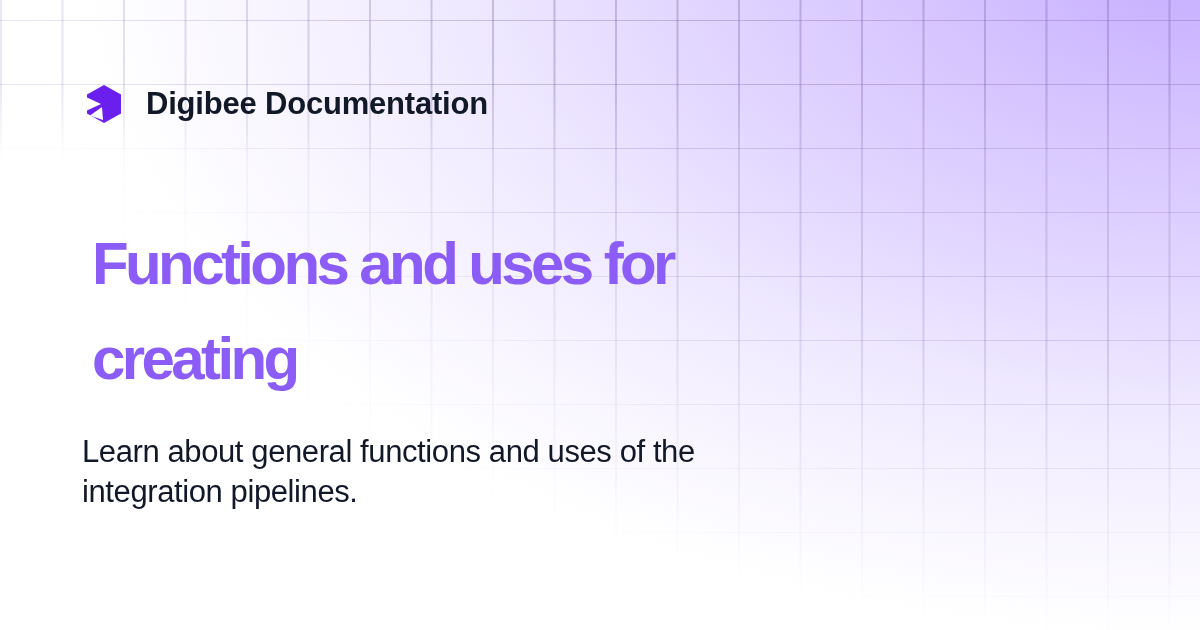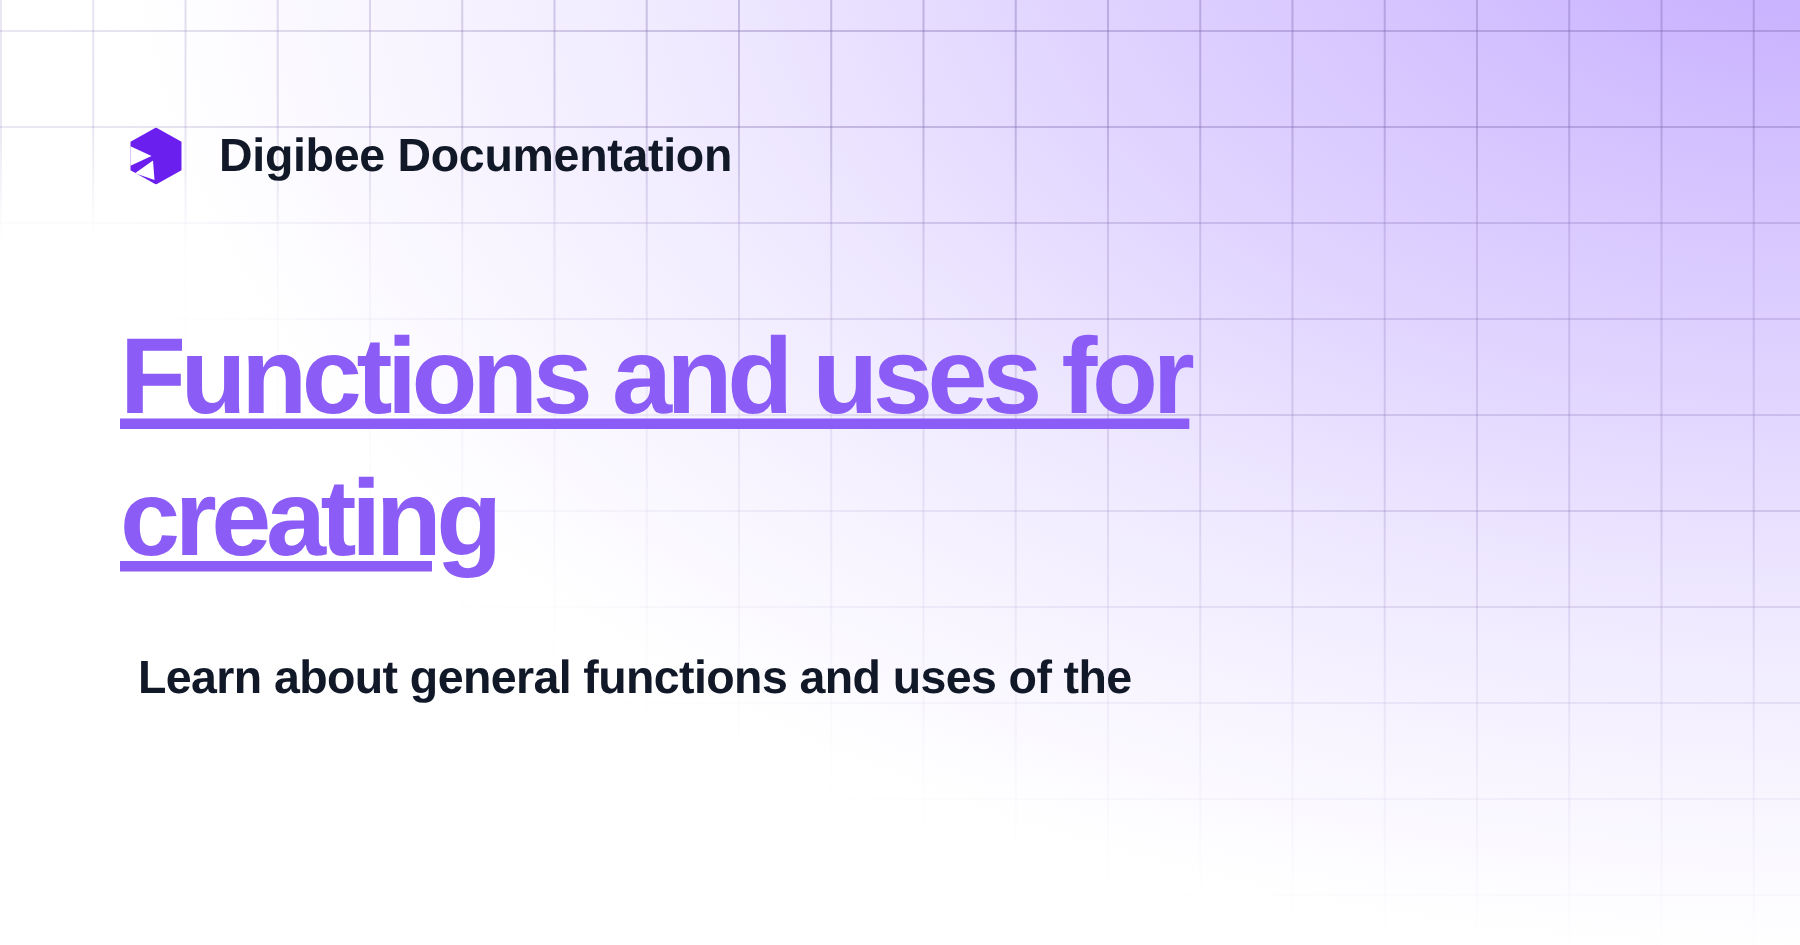--- a/index.html
+++ b/index.html
@@ -68,41 +68,40 @@
       letter-spacing: -0.2px;
       color: #111827;
       line-height: 40px;
       white-space: nowrap;
     }
     .title {
       position: absolute;
       left: 80px;
       top: 204px;
       width: 1000px;
-      margin: 0;
+      margin: 12px;
       font-family: "Liberation Sans", sans-serif;
       font-weight: 700;
-      font-size: 72px;
+      font-size: 60px;
       line-height: 95px;
       letter-spacing: -3.6px;
       color: #8b5cf6;
-      text-decoration: underline;
     }
     .title span {
       display: block;
       white-space: nowrap;
     }
     .description {
       position: absolute;
-      left: 92px;
+      left: 82px;
       top: 432px;
       width: 760px;
       margin: 0;
       font-family: "Liberation Sans", sans-serif;
-      font-weight: 700;
+      font-weight: 400;
       font-size: 31px;
       line-height: 40px;
       letter-spacing: -0.4px;
       color: #111827;
     }
     .description span {
       display: block;
       white-space: nowrap;
     }
   </style>
@@ -122,14 +121,15 @@
     <span class="brand-name">Digibee Documentation</span>
   </div>
 
   <h1 class="title">
     <span>Functions and uses for</span>
     <span>creating</span>
   </h1>
 
   <p class="description">
     <span>Learn about general functions and uses of the</span>
+    <span>integration pipelines.</span>
   </p>
 </div>
 
 </body></html>

